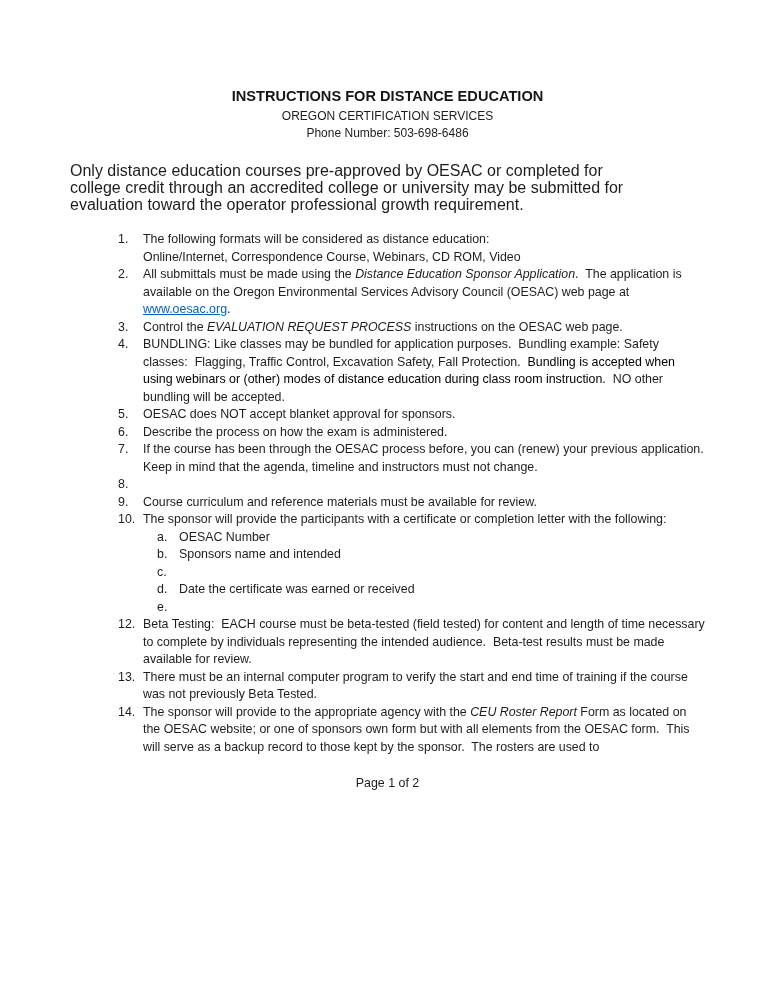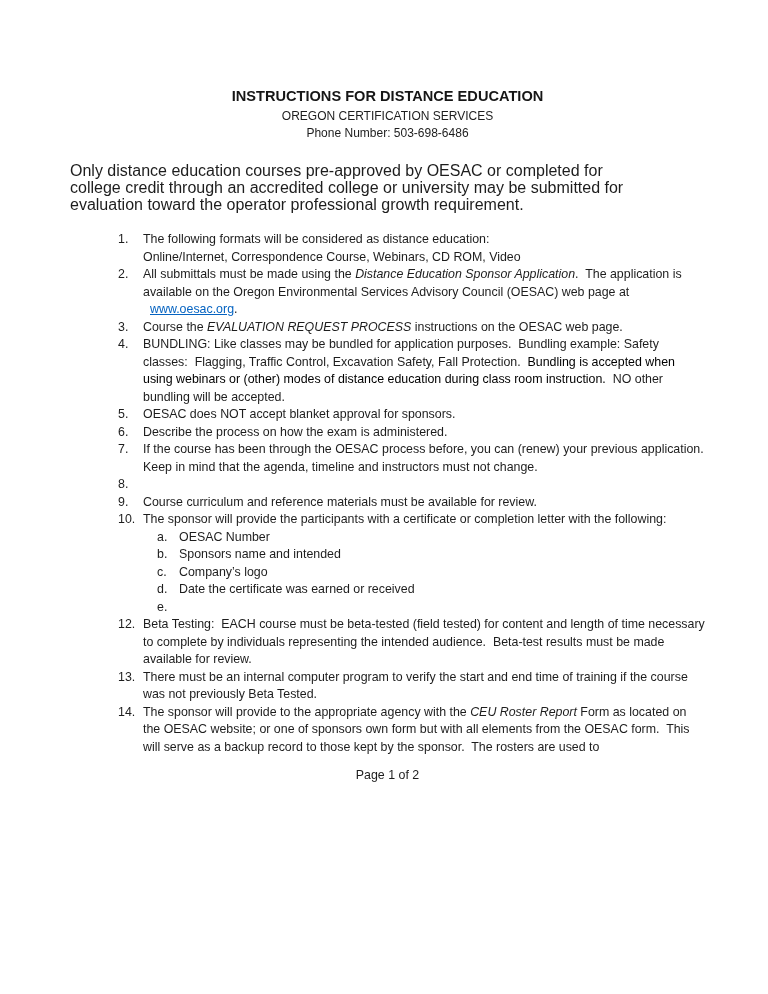--- a/index.html
+++ b/index.html
@@ -38,28 +38,27 @@
   .num { flex: 0 0 25px; margin-left: 48px; }
   .li-body { flex: 1; white-space: pre-wrap; }
   .seg { white-space: pre-wrap; }
   .seg.italic { font-style: italic; }
   .seg.red { color: #000000; }
   a.link {
     color: #0563c1;
     text-decoration: underline;
     cursor: pointer;
     white-space: pre-wrap;
-    margin-left: 7px;
   }
   .sub-li { display: flex; }
   .sub-letter { flex: 0 0 22px; margin-left: 87px; }
   .sub-text { flex: 1; white-space: pre-wrap; }
   .footer {
     text-align: center;
-    margin-top: 12px;
+    margin-top: 20px;
     font-size: 12.4px;
   }
 </style>
 </head>
 <body>
 
 <div class="page">
   <header class="doc-header">
     <h1 class="doc-title">INSTRUCTIONS FOR DISTANCE EDUCATION</h1>
     <div class="org-line">OREGON CERTIFICATION SERVICES</div>
@@ -73,21 +72,21 @@
         <span class="num">1.</span>
         <span class="li-body"><span class="seg normal">The following formats will be considered as distance education:
 Online/Internet, Correspondence Course, Webinars, CD ROM, Video</span></span>
       </div>
       <div class="li">
         <span class="num">2.</span>
         <span class="li-body"><span class="seg normal">All submittals must be made using the </span><span class="seg italic">Distance Education Sponsor Application</span><span class="seg normal">.  The application is available on the Oregon Environmental Services Advisory Council (OESAC) web page at </span><a class="link">www.oesac.org</a><span class="seg normal">.</span></span>
       </div>
       <div class="li">
         <span class="num">3.</span>
-        <span class="li-body"><span class="seg normal">Course the </span><span class="seg italic">EVALUATION REQUEST PROCESS</span><span class="seg normal"> instructions on the OESAC web page.</span></span>
+        <span class="li-body"><span class="seg normal">Control the </span><span class="seg italic">EVALUATION REQUEST PROCESS</span><span class="seg normal"> instructions on the OESAC web page.</span></span>
       </div>
       <div class="li">
         <span class="num">4.</span>
         <span class="li-body"><span class="seg normal">BUNDLING: Like classes may be bundled for application purposes.  Bundling example: Safety classes:  Flagging, Traffic Control, Excavation Safety, Fall Protection.  </span><span class="seg red">Bundling is accepted when using webinars or (other) modes of distance education during class room instruction.</span><span class="seg normal">  NO other bundling will be accepted.</span></span>
       </div>
       <div class="li">
         <span class="num">5.</span>
         <span class="li-body"><span class="seg normal">OESAC does NOT accept blanket approval for sponsors.</span></span>
       </div>
       <div class="li">
@@ -112,21 +111,20 @@
       <div class="sub-li">
         <span class="sub-letter">a.</span>
         <span class="sub-text">OESAC Number</span>
       </div>
       <div class="sub-li">
         <span class="sub-letter">b.</span>
         <span class="sub-text">Sponsors name and intended</span>
       </div>
       <div class="sub-li">
         <span class="sub-letter">c.</span>
-        <span class="sub-text">Company’s logo</span>
       </div>
       <div class="sub-li">
         <span class="sub-letter">d.</span>
         <span class="sub-text">Date the certificate was earned or received</span>
       </div>
       <div class="sub-li">
         <span class="sub-letter">e.</span>
       </div>
       <div class="li">
         <span class="num">12.</span>

